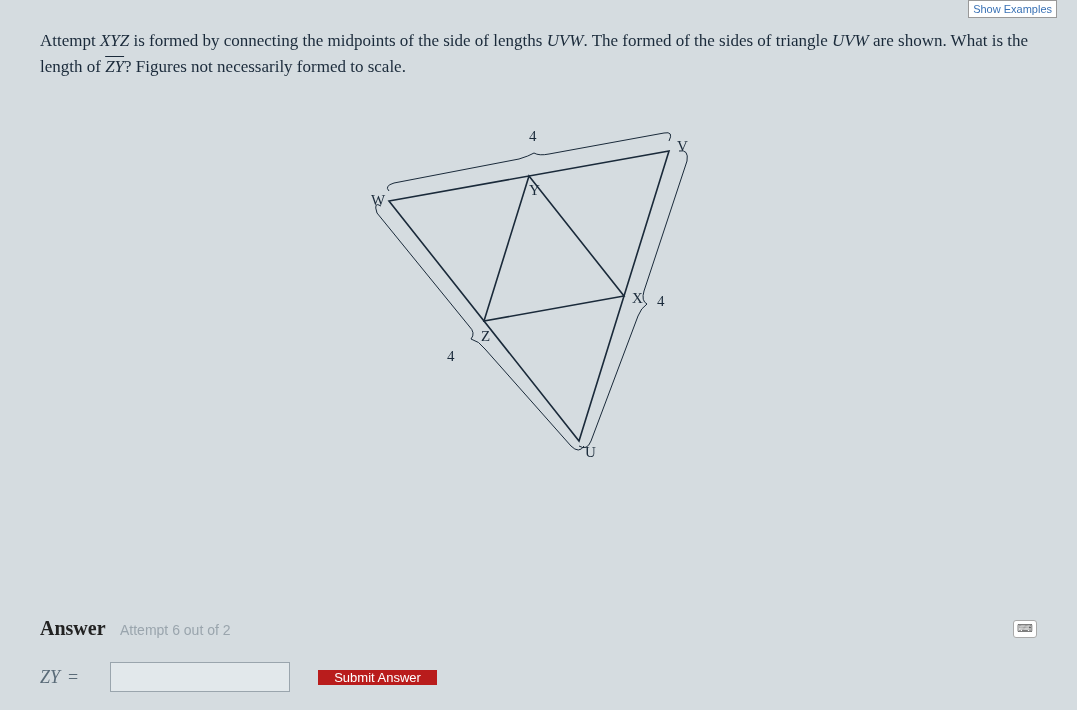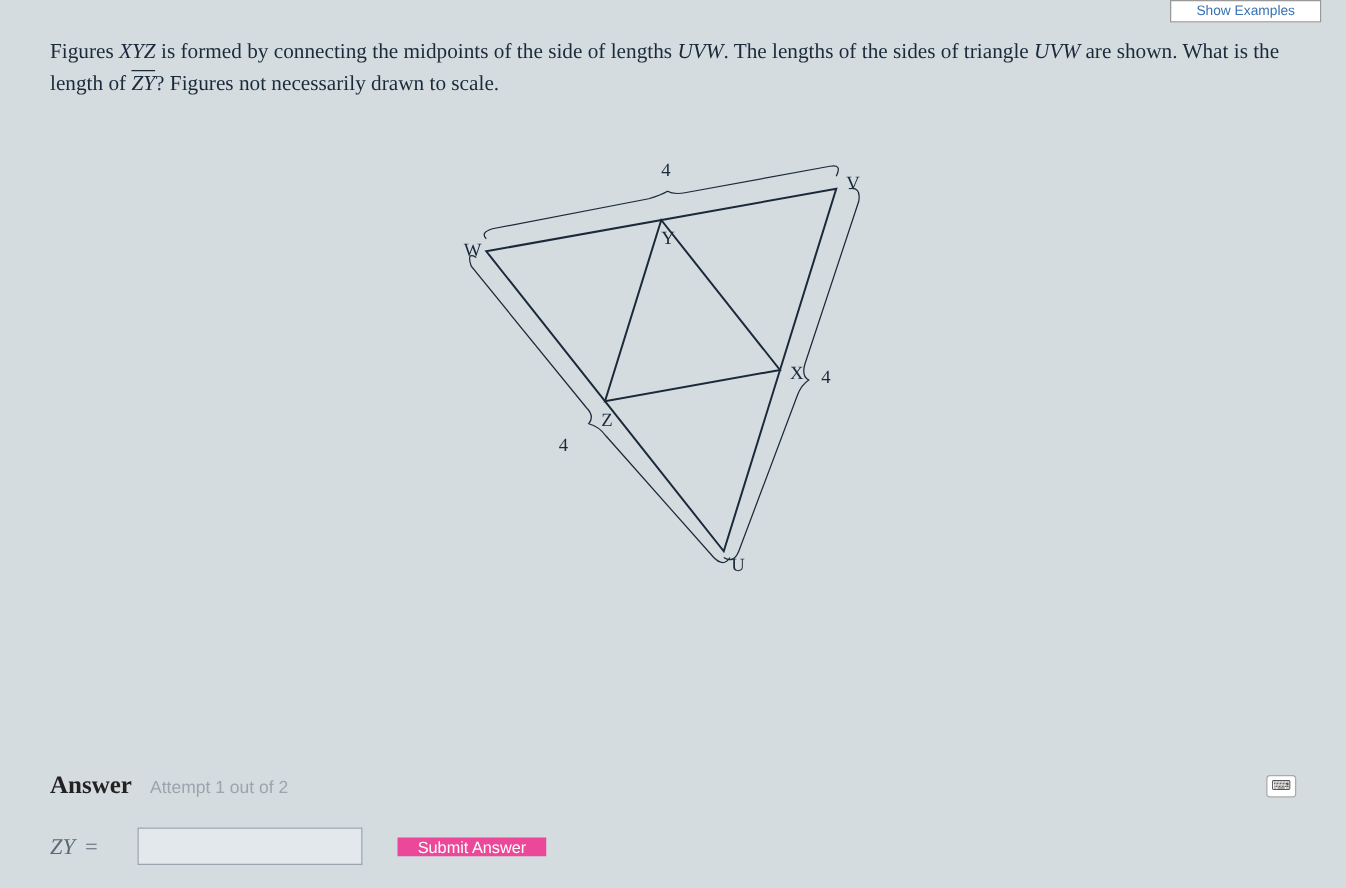--- a/index.html
+++ b/index.html
@@ -17,21 +17,21 @@
       overflow: hidden;
     }
     .top-btn {
       position: absolute;
       top: 0;
       right: 20px;
       background: #fff;
       border: 1px solid #999;
       color: #3a72b5;
       font-size: 11px;
-      padding: 2px 20px;
+      padding: 2px 4px;
       font-family: Arial, sans-serif;
     }
     .question-text {
       font-size: 17px;
       line-height: 1.55;
       color: #1a2a3a;
       margin-top: 8px;
       margin-bottom: 20px;
       max-width: 1000px;
     }
@@ -108,36 +108,36 @@
     .ans-input {
       width: 180px;
       height: 30px;
       border: 1px solid #9aa5ad;
       background: #e2e8eb;
       padding: 4px 6px;
       font-size: 14px;
       color: #333;
     }
     .submit-btn {
-      background: #ec4899;
+      background: #b91c1c;
       color: #fff;
       border: none;
       font-family: Arial, sans-serif;
       font-size: 13px;
       padding: 0 16px;
       cursor: pointer;
     }
   </style>
 </head>
 <body>
 
 <button class="top-btn">Show Examples</button>
 
 <p class="question-text">
-  <span>Figures </span><span class="tri">XYZ</span><span> is formed by connecting the midpoints of the side of lengths </span><span class="tri">UVW</span><span>. The lengths of the sides of triangle </span><span class="tri">UVW</span><span> are shown. What is the length of </span><span class="overline">ZY</span><span>? Figures not necessarily drawn to scale.</span>
+  <span>Attempt </span><span class="tri">XYZ</span><span> is formed by connecting the midpoints of the side of lengths </span><span class="tri">UVW</span><span>. The formed of the sides of triangle </span><span class="tri">UVW</span><span> are shown. What is the length of </span><span class="overline">ZY</span><span>? Figures not necessarily formed to scale.</span>
 </p>
 
 <div class="figure-wrap">
   <svg class="figure" viewBox="0 0 420 380">
 
     <g stroke="#1a2a3a" stroke-width="1.6" fill="none">
       <polygon points="60,100 340,50 250,340"></polygon>
 
       <polygon points="200,75 295,195 155,220"></polygon>
 
@@ -161,21 +161,21 @@
       <text x="200" y="40">4</text>
       <text x="328" y="205">4</text>
       <text x="118" y="260">4</text>
     </g>
   </svg>
 </div>
 
 <div class="answer-row">
   <div>
     <span class="answer-label">Answer</span>
-    <span class="attempt">Attempt 1 out of 2</span>
+    <span class="attempt">Attempt 6 out of 2</span>
   </div>
   <span class="keyboard-icon">⌨</span>
 </div>
 
 <div class="input-row">
   <span>
     <span class="zy-label">ZY</span>
     <span class="zy-label" style="font-style:normal; margin:0 4px;">=</span>
   </span>
   <input type="text" class="ans-input" value="" style="">

